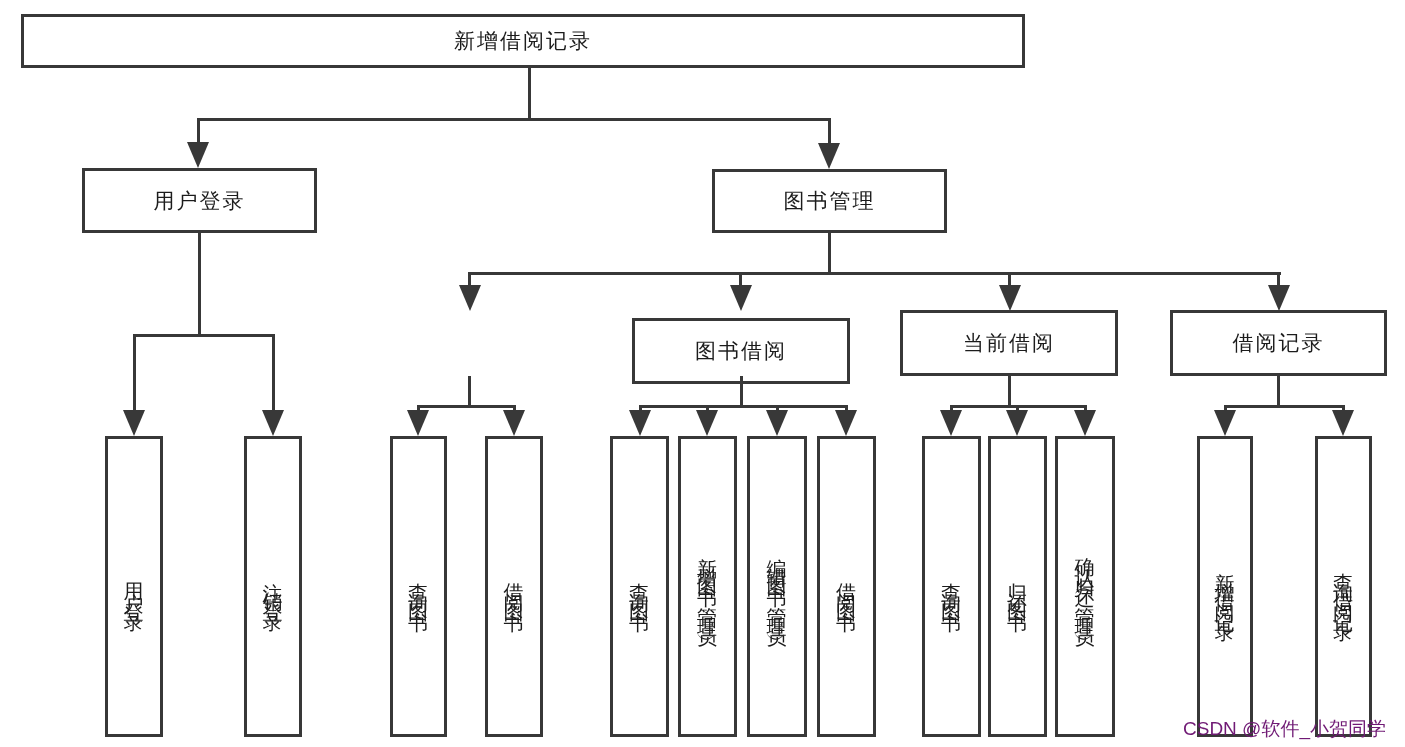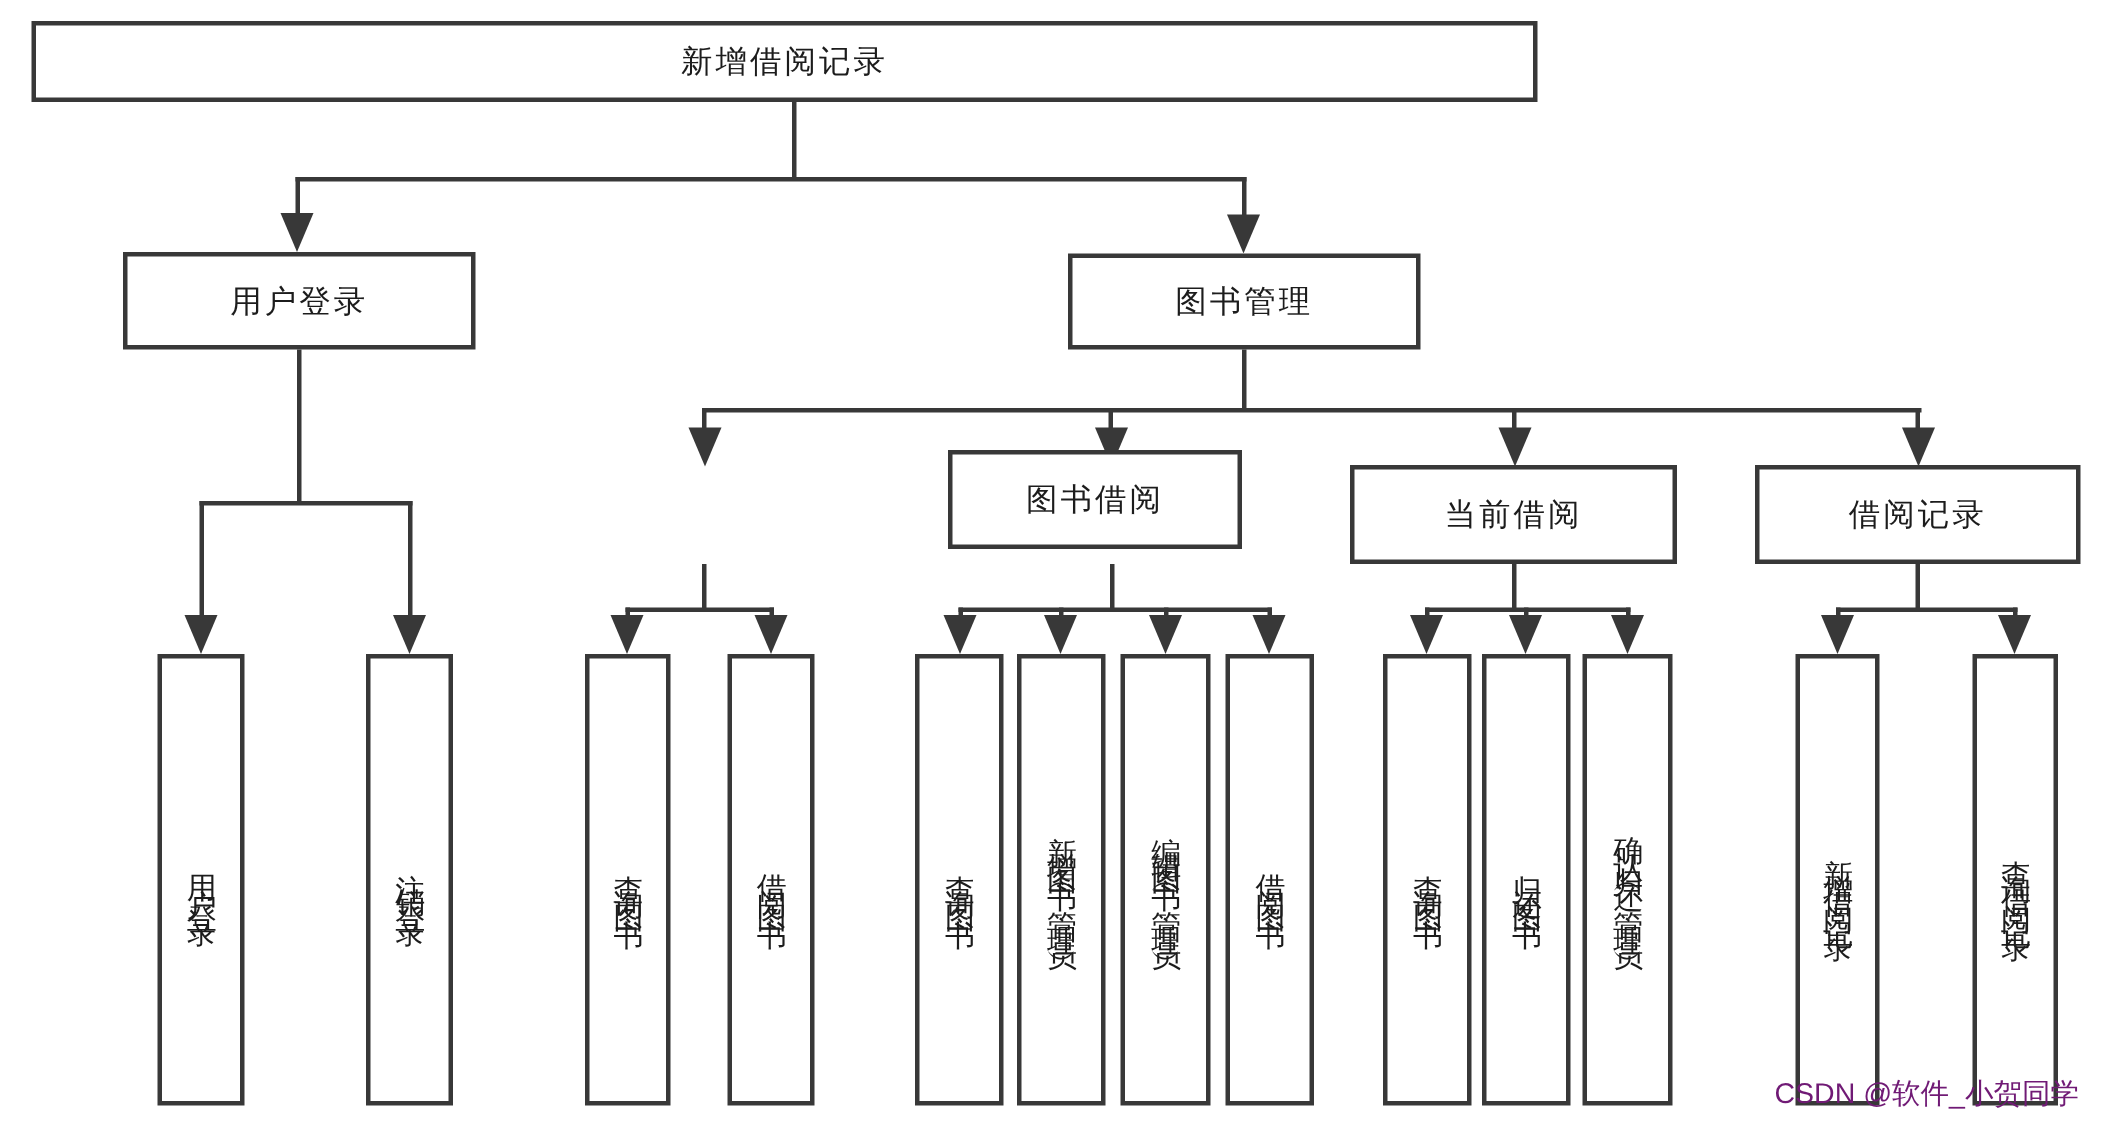--- a/index.html
+++ b/index.html
@@ -91,21 +91,21 @@
   <div class="line" style="left:469px;top:272px;width:812px;height:3px;"></div>
   <div class="line" style="left:468px;top:272px;width:3px;height:16px;"></div>
   <div class="arrow-down" style="left:459px;top:285px;"></div>
   <div class="line" style="left:739px;top:272px;width:3px;height:16px;"></div>
   <div class="arrow-down" style="left:730px;top:285px;"></div>
   <div class="line" style="left:1008px;top:272px;width:3px;height:16px;"></div>
   <div class="arrow-down" style="left:999px;top:285px;"></div>
   <div class="line" style="left:1277px;top:272px;width:3px;height:16px;"></div>
   <div class="arrow-down" style="left:1268px;top:285px;"></div>
 
-  <div class="box" style="left:632px;top:300px;width:196px;height:66px;font-family:Liberation Serif, serif;">
+  <div class="box" style="left:632px;top:318px;width:218px;height:66px;font-family:Liberation Serif, serif;">
     <span class="hlabel">图书借阅</span>
   </div>
   <div class="box" style="left:900px;top:310px;width:218px;height:66px;">
     <span class="hlabel">当前借阅</span>
   </div>
   <div class="box" style="left:1170px;top:310px;width:217px;height:66px;">
     <span class="hlabel">借阅记录</span>
   </div>
 
   <div class="line" style="left:468px;top:376px;width:3px;height:31px;"></div>

